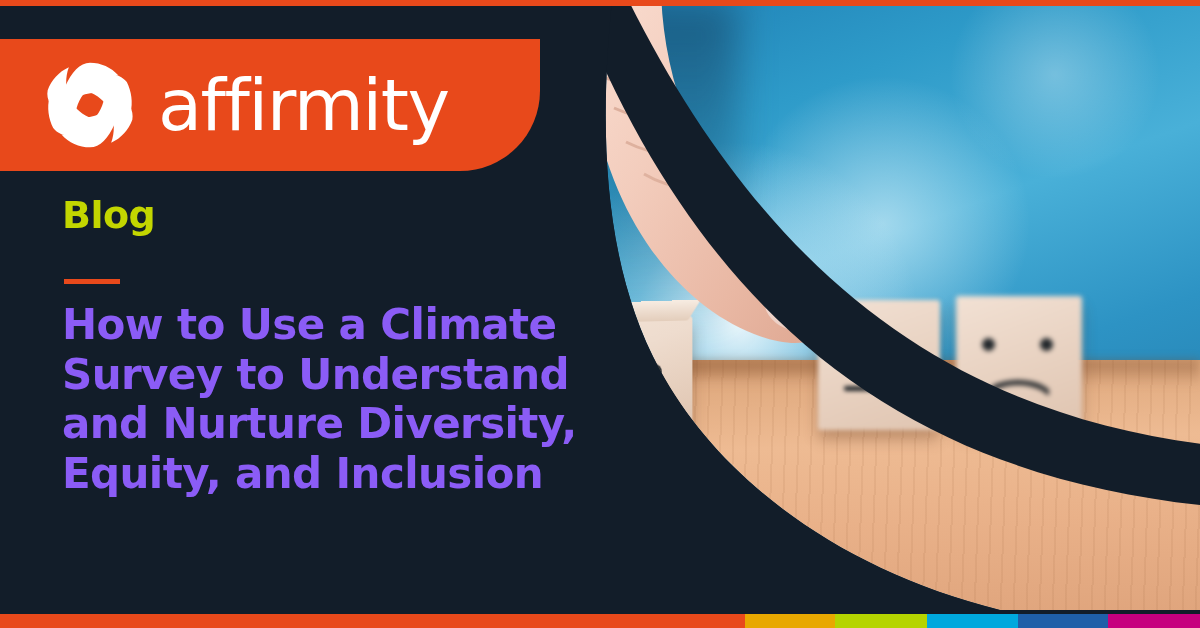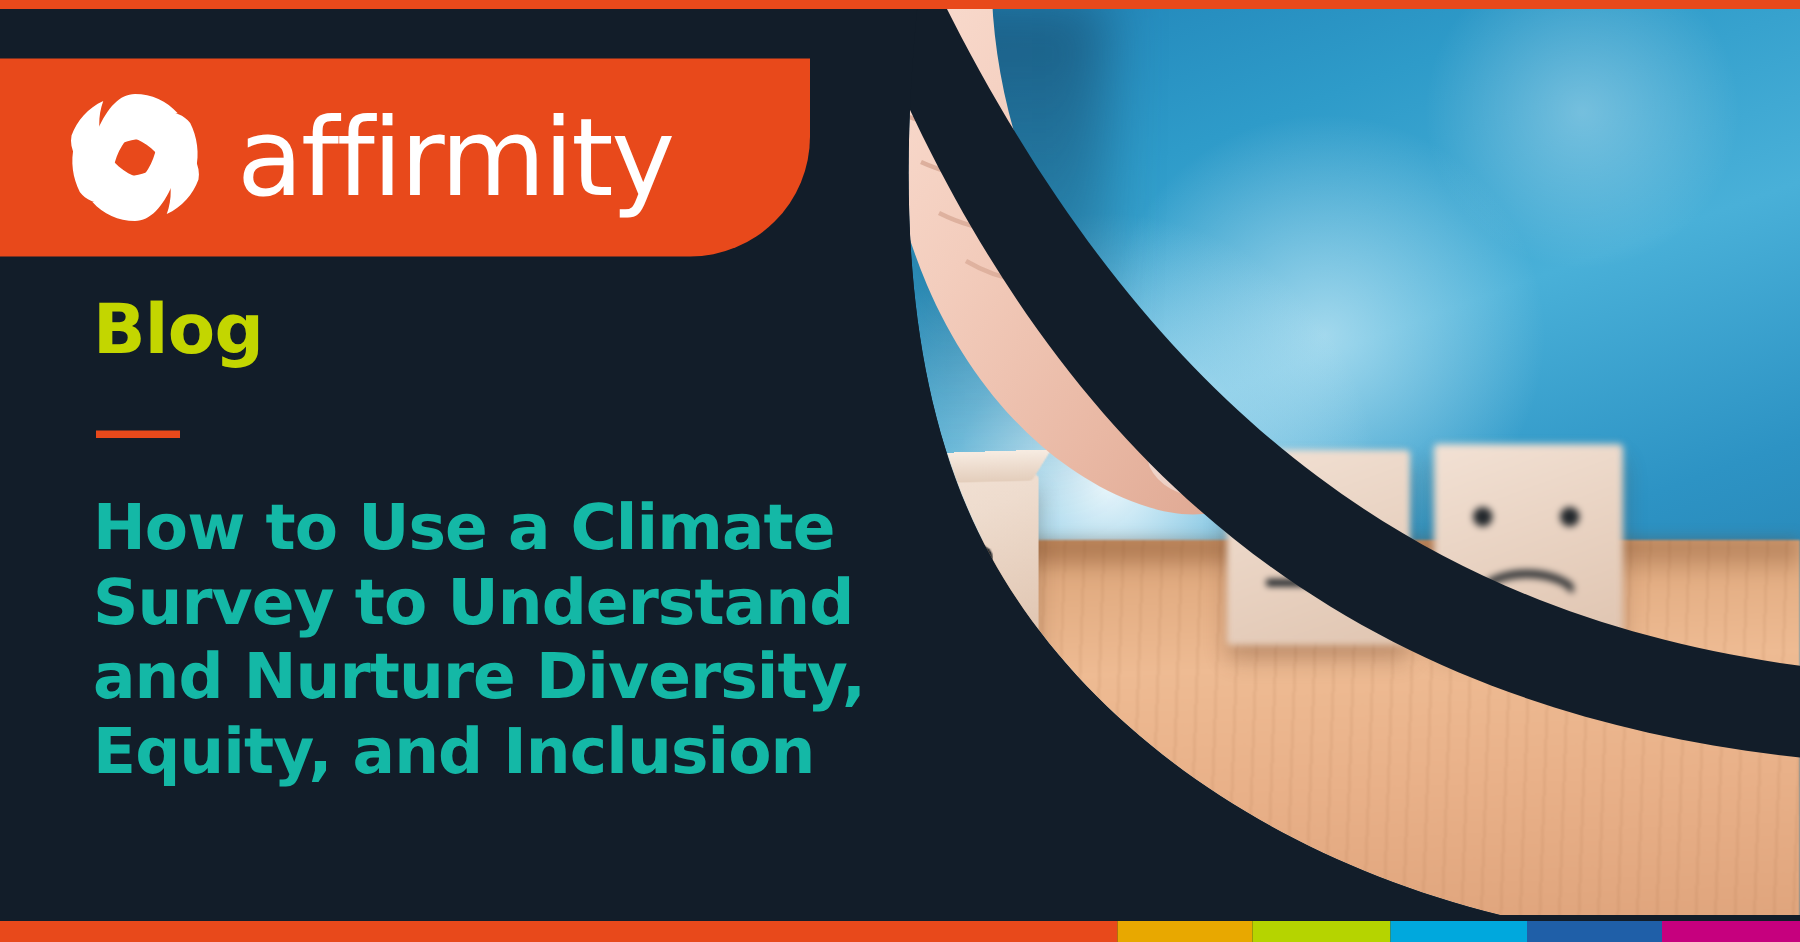--- a/index.html
+++ b/index.html
@@ -186,34 +186,34 @@
 
   
   .text-col {
     position: absolute;
     left: 62px; top: 196px;
     width: 530px;
     z-index: 4;
   }
   .eyebrow {
     color: #c3d600;
-    font-size: 46px;
+    font-size: 38px;
     font-weight: bold;
     letter-spacing: -0.5px;
     line-height: 1;
     font-family: "DejaVu Sans", sans-serif;
   }
   .rule {
     width: 56px; height: 5px;
     background: #e8491b;
     margin: 45px 0 0 2px;
   }
   .headline {
-    margin-top: 35px;
-    color: #14b8a6;
+    margin-top: 16px;
+    color: #8b5cf6;
     font-size: 42px;
     font-weight: bold;
     line-height: 1.18;
     letter-spacing: -0.6px;
     font-family: "DejaVu Sans", sans-serif;
   }
 
   
   .strip {
     position: absolute;

